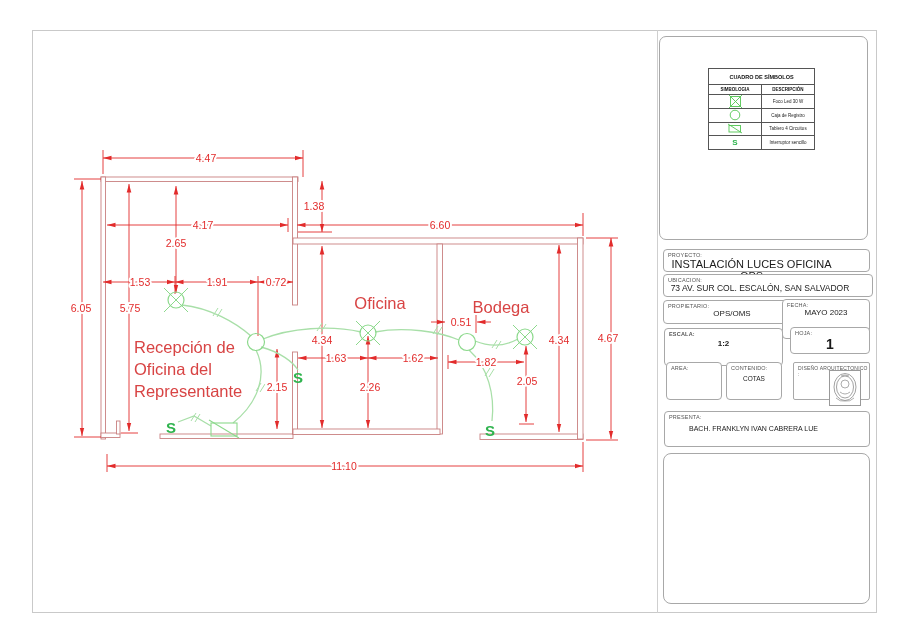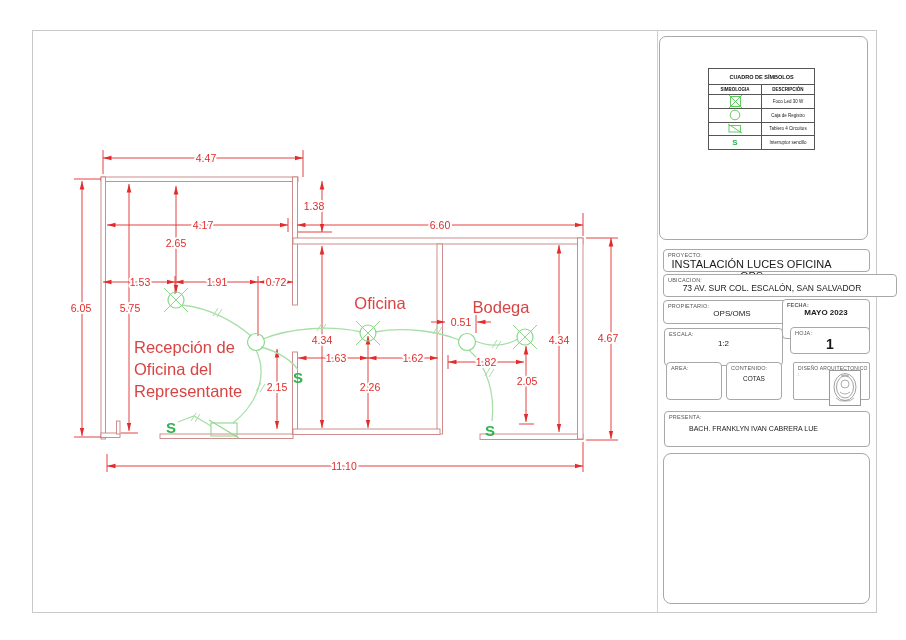--- a/index.html
+++ b/index.html
@@ -238,35 +238,35 @@
     </tr>
   </tbody>
     </table>
 </div>
 
 <div class="tb-box" style="left:663px; top:249px; width:207px; height:23px;">
   <span class="tb-label">PROYECTO:</span>
   <div class="tb-value" style="font-size:11px; padding-right:30px;">INSTALACIÓN LUCES OFICINA OPS</div>
 </div>
 
-<div class="tb-box" style="left:663px; top:274px; width:234px; height:23px;">
+<div class="tb-box" style="left:663px; top:274px; width:210px; height:23px;">
   <span class="tb-label">UBICACION:</span>
   <div class="tb-value" style="font-size:8.5px; padding-right:16px;">73 AV. SUR COL. ESCALÓN, SAN SALVADOR</div>
 </div>
 
 <div class="tb-box" style="left:663px; top:300px; width:138px; height:24px;">
   <span class="tb-label">PROPIETARIO:</span>
   <div class="tb-value">OPS/OMS</div>
 </div>
-<div class="tb-box" style="left:782px; top:299px; width:88px; height:40px;font-weight:bold;">
+<div class="tb-box" style="left:782px; top:299px; width:88px; height:40px;">
   <span class="tb-label">FECHA:</span>
   <div class="tb-value">MAYO 2023</div>
 </div>
 
-<div class="tb-box" style="left:664px; top:328px; width:119px; height:38px;">
+<div class="tb-box" style="left:664px; top:328px; width:119px; height:38px;font-weight:bold;">
   <span class="tb-label">ESCALA:</span>
   <div class="tb-value" style="top:10px;">1:2</div>
 </div>
 <div class="tb-box" style="left:790px; top:327px; width:80px; height:27px;">
   <span class="tb-label">HOJA:</span>
   <div class="tb-value" style="top:8px; font-size:14px; font-weight:bold;">1</div>
 </div>
 
 <div class="tb-box" style="left:666px; top:362px; width:56px; height:38px;">
   <span class="tb-label">AREA:</span>

